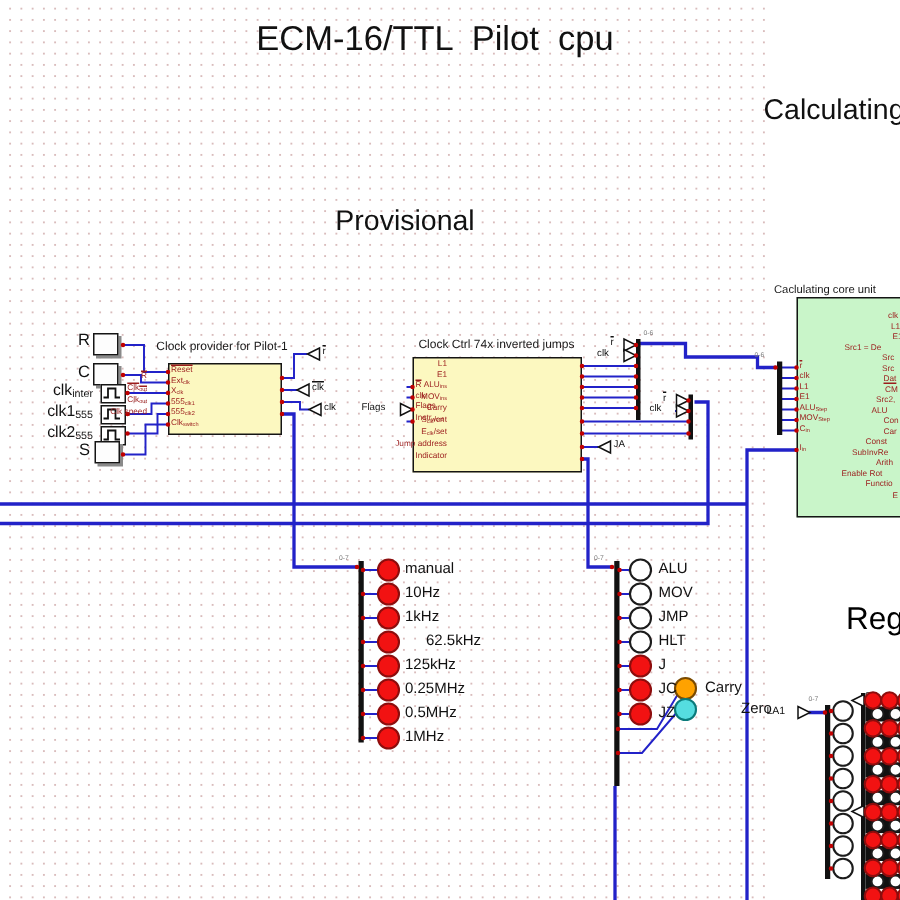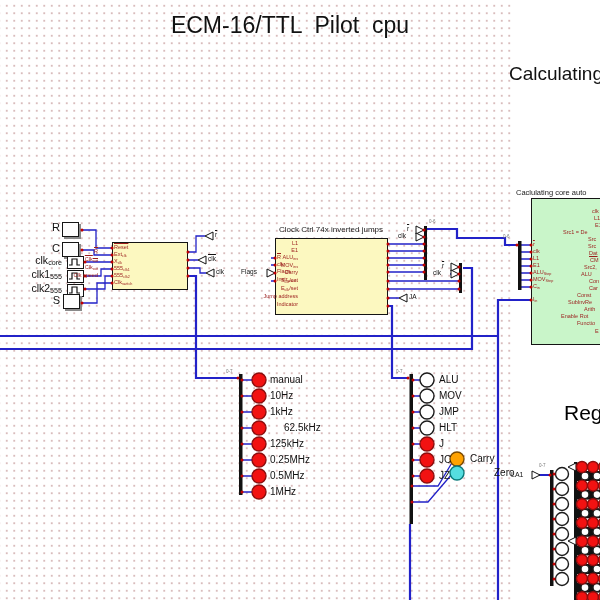--- a/index.html
+++ b/index.html
@@ -209,29 +209,31 @@
          M459,267 h.01 M459,274 h.01 M459,281 h.01 M459,289 h.01
          M517,245 h.01 M531,245 h.01 M531,252 h.01 M531,259 h.01 M531,266 h.01 M531,273 h.01 M531,280 h.01 M531,287 h.01 M531,300 h.01
          M238,378 h.01 M408,378 h.01 M550,475 h.01
          M242,380 h.01 M242,396 h.01 M242,412 h.01 M242,428 h.01 M242,444 h.01 M242,460 h.01 M242,476 h.01 M242,492 h.01
          M413,380 h.01 M413,396 h.01 M413,412 h.01 M413,428 h.01 M413,444 h.01 M413,460 h.01 M413,476 h.01 M412,486 h.01 M412,502 h.01
          M554,474 h.01 M554,489 h.01 M554,504 h.01 M554,519 h.01 M554,534 h.01 M554,549 h.01 M554,564 h.01 M554,579 h.01"></path>
   </svg>
 
   <div class="lbl huge ca" style="left:140px;top:14px;width:300px;">ECM-16/TTL  Pilot  cpu</div>
   <div class="lbl big" style="left:509px;top:64px;">Calculating</div>
+  <div class="lbl big ca" style="left:205px;top:138px;width:130px;">Provisional</div>
   <div class="lbl" style="left:564px;top:402px;font-size:21px;">Reg</div>
 
   <div class="lbl inlbl ra" style="left:40px;top:222px;width:20px;font-size:11px;">R</div>
   <div class="lbl inlbl ra" style="left:40px;top:243px;width:20px;font-size:11px;">C</div>
-  <div class="lbl inlbl ra" style="left:20px;top:255px;width:42px;"><span>clk</span><span class="sb">core</span></div>
+  <div class="lbl inlbl ra" style="left:20px;top:255px;width:42px;"><span>clk</span><span class="sb">inter</span></div>
   <div class="lbl inlbl ra" style="left:20px;top:269px;width:42px;"><span>clk1</span><span class="sb">555</span></div>
   <div class="lbl inlbl ra" style="left:20px;top:283px;width:42px;"><span>clk2</span><span class="sb">555</span></div>
   <div class="lbl inlbl ra" style="left:40px;top:295px;width:20px;font-size:11px;">S</div>
 
+  <div class="lbl ttl ca" style="left:58px;top:227px;width:180px;">Clock provider for Pilot-1</div>
   <div class="lbl pin" style="left:114px;top:245px;"><span class="ov">Reset</span></div>
   <div class="lbl pin" style="left:114px;top:252px;"><span>Ext</span><span class="sb">clk</span></div>
   <div class="lbl pin" style="left:114px;top:259px;"><span>X</span><span class="sb">clk</span></div>
   <div class="lbl pin" style="left:114px;top:266px;"><span>555</span><span class="sb">clk1</span></div>
   <div class="lbl pin" style="left:114px;top:273px;"><span>555</span><span class="sb">clk2</span></div>
   <div class="lbl pin" style="left:114px;top:280px;"><span>Clk</span><span class="sb">switch</span></div>
   <div class="lbl pin ra" style="right:414px;top:249px;width:40px;"><span class="ov">R</span></div>
   <div class="lbl pin ra" style="right:414px;top:257px;width:40px;"><span class="ov"><span>Clk</span><span class="sb">out</span></span></div>
   <div class="lbl pin ra" style="right:414px;top:265px;width:40px;"><span>Clk</span><span class="sb">out</span></div>
   <div class="lbl pin ra" style="right:414px;top:273px;width:40px;"><span>Clk speed</span></div>
@@ -244,21 +246,21 @@
   <div class="lbl pin ra" style="right:214px;top:241px;width:50px;"><span>L1</span></div>
   <div class="lbl pin ra" style="right:214px;top:248px;width:50px;"><span>E1</span></div>
   <div class="lbl pin ra" style="right:214px;top:255px;width:50px;"><span>ALU</span><span class="sb">ins</span></div>
   <div class="lbl pin ra" style="right:214px;top:263px;width:50px;"><span>MOV</span><span class="sb">ins</span></div>
   <div class="lbl pin ra" style="right:214px;top:270px;width:50px;"><span>Carry</span></div>
   <div class="lbl pin ra" style="right:214px;top:278px;width:50px;"><span>S</span><span class="sb">clk</span><span>/cnt</span></div>
   <div class="lbl pin ra" style="right:214px;top:286px;width:50px;"><span>E</span><span class="sb">clk</span><span>/set</span></div>
   <div class="lbl pin ra" style="right:214px;top:294px;width:60px;"><span>Jump address</span></div>
   <div class="lbl pin ra" style="right:214px;top:302px;width:60px;"><span>Indicator</span></div>
 
-  <div class="lbl" style="left:516px;top:189px;font-size:7.5px;color:#1a1a1a;">Caclulating core auto</div>
+  <div class="lbl" style="left:516px;top:189px;font-size:7.5px;color:#1a1a1a;">Caclulating core unit</div>
   <div class="lbl pin" style="left:533px;top:242px;"><span class="ov">r</span></div>
   <div class="lbl pin" style="left:533px;top:249px;"><span>clk</span></div>
   <div class="lbl pin" style="left:533px;top:256px;"><span>L1</span></div>
   <div class="lbl pin" style="left:533px;top:263px;"><span>E1</span></div>
   <div class="lbl pin" style="left:533px;top:270px;"><span>ALU</span><span class="sb">Step</span></div>
   <div class="lbl pin" style="left:533px;top:277px;"><span>MOV</span><span class="sb">Step</span></div>
   <div class="lbl pin" style="left:533px;top:284px;"><span>C</span><span class="sb">in</span></div>
   <div class="lbl pin" style="left:533px;top:297px;"><span>I</span><span class="sb">in</span></div>
 
   <div class="lbl pin" style="left:592px;top:209px;">clk</div>

